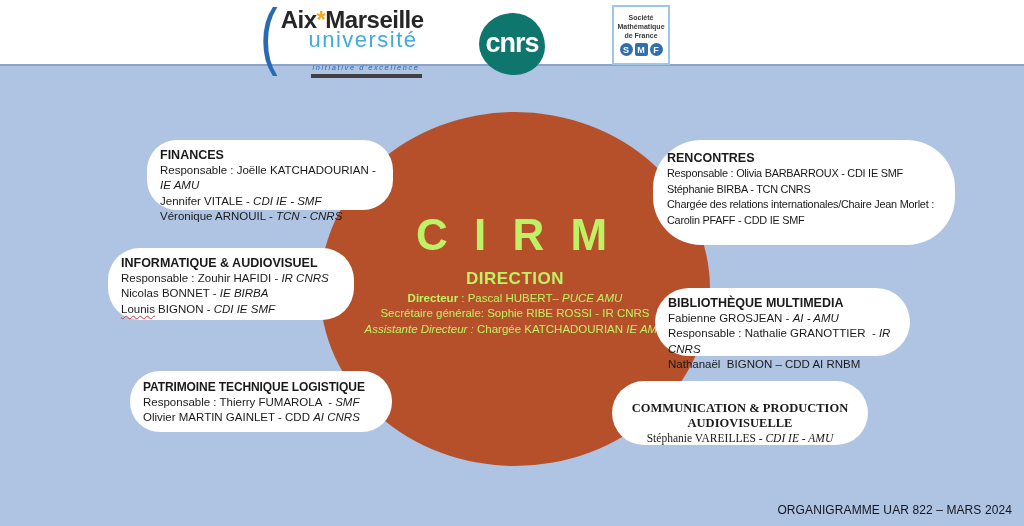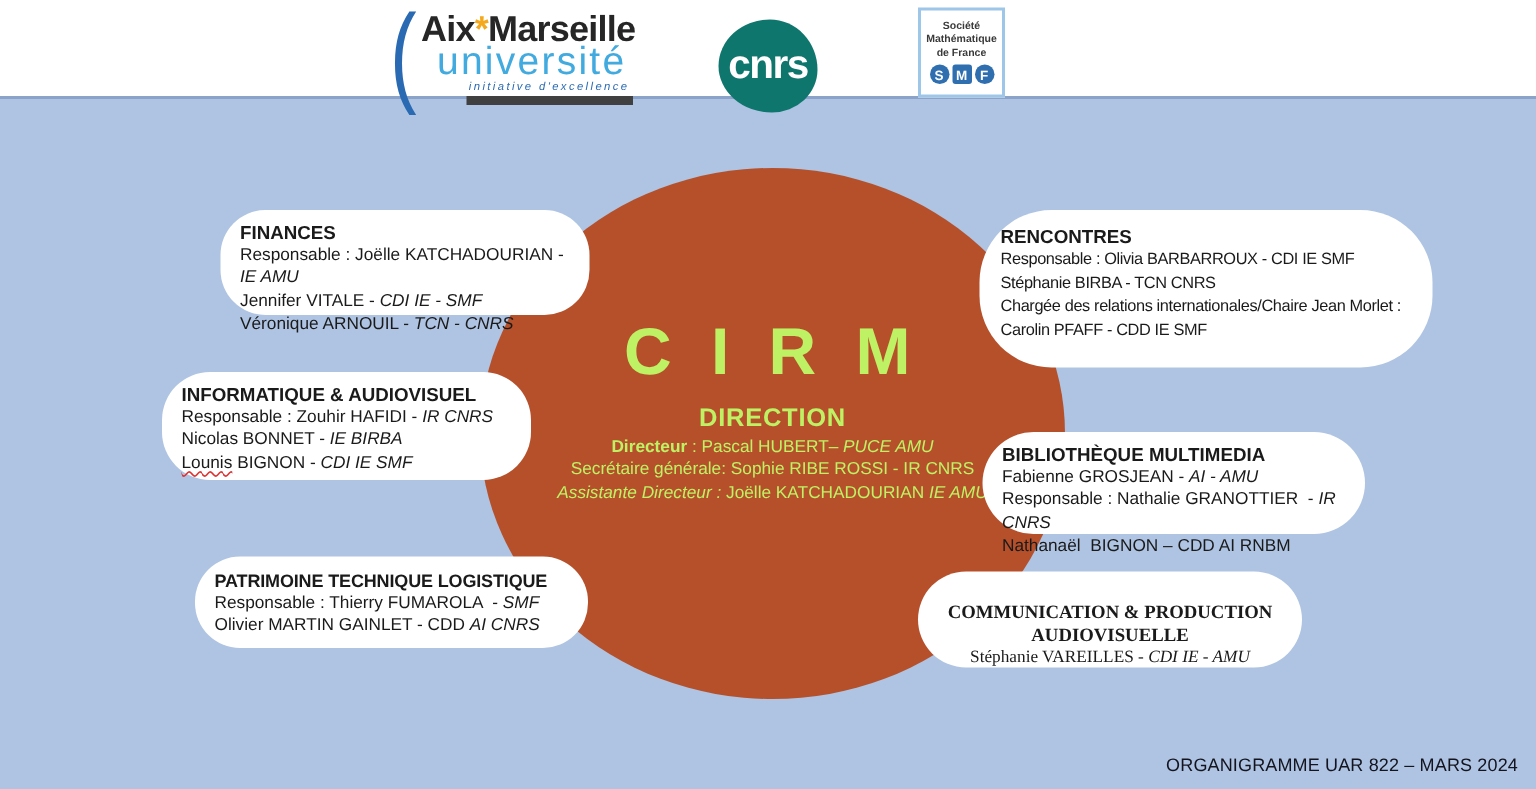--- a/index.html
+++ b/index.html
@@ -15,24 +15,24 @@
   }
   
   .amu-logo{position:absolute;left:260px;top:8px;display:flex;align-items:flex-start;z-index:5;}
   .amu-paren{
     font-size:74px;line-height:56px;color:#2a6ab2;font-weight:400;
     transform:scaleX(.72);transform-origin:left top;margin-right:-6px;
   }
   .amu-text{display:flex;flex-direction:column;align-items:center;margin-left:2px;}
   .amu-line1{font-size:24px;font-weight:700;color:#262626;letter-spacing:-.5px;line-height:24px;}
   .amu-star{color:#f5a81c;font-weight:700;}
-  .amu-line2{font-size:26px;color:#41aadf;letter-spacing:1.5px;line-height:20px;margin-top:-2px;align-self:flex-end;margin-right:6px;}
+  .amu-line2{font-size:22px;color:#41aadf;letter-spacing:1.5px;line-height:20px;margin-top:-2px;align-self:flex-end;margin-right:6px;}
   .amu-line3{
     font-size:7.5px;font-style:italic;color:#2a6ab2;letter-spacing:1.6px;
-    border-bottom:6px solid #404040;padding:2px 2px 2px 2px;margin-top:1px;align-self:flex-end;margin-right:2px;
+    border-bottom:4px solid #404040;padding:2px 2px 2px 2px;margin-top:11px;align-self:flex-end;margin-right:2px;
   }
   .cnrs-logo{
     position:absolute;left:479px;top:13px;width:66px;height:62px;background:#0f766e;
     border-radius:52% 48% 46% 54% / 50% 54% 46% 50%;
     display:flex;align-items:center;justify-content:center;z-index:5;
   }
   .cnrs-text{color:#ffffff;font-size:27px;font-weight:700;letter-spacing:-1px;margin-top:-2px;}
   .smf-logo{
     position:absolute;left:612px;top:5px;width:58px;height:60px;background:#ffffff;
     border:2px solid #9dc6e8;box-sizing:border-box;z-index:5;
@@ -110,21 +110,21 @@
       <span class="smf-badge round">F</span>
     </div>
   </div>
 
   <div class="ellipse">
     <div class="cirm-title">C I R M</div>
     <div class="direction-title">DIRECTION</div>
     <div class="center-lines">
         <div class="rich-line"><span class="s-b">Directeur</span><span> : Pascal HUBERT– </span><span class="s-i">PUCE AMU</span></div>
         <div class="rich-line"><span>Secrétaire générale: Sophie RIBE ROSSI - IR CNRS</span></div>
-        <div class="rich-line"><span class="s-i">Assistante Directeur : </span><span>Joëlle KATCHADOURIAN </span><span class="s-i">IE AMU</span></div>
+        <div class="rich-line"><span class="s-i">Assistante Directeur : </span><span>Chargée KATCHADOURIAN </span><span class="s-i">IE AMU</span></div>
       </div>
   </div>
 
   <div class="box box-finances">
     <div class="box-title">FINANCES</div>
     <div>
         <div class="rich-line"><span>Responsable : Joëlle KATCHADOURIAN - </span><span class="s-i">IE AMU</span></div>
         <div class="rich-line"><span>Jennifer VITALE - </span><span class="s-i">CDI IE - SMF</span></div>
         <div class="rich-line"><span>Véronique ARNOUIL - </span><span class="s-i">TCN - CNRS</span></div>
       </div>

